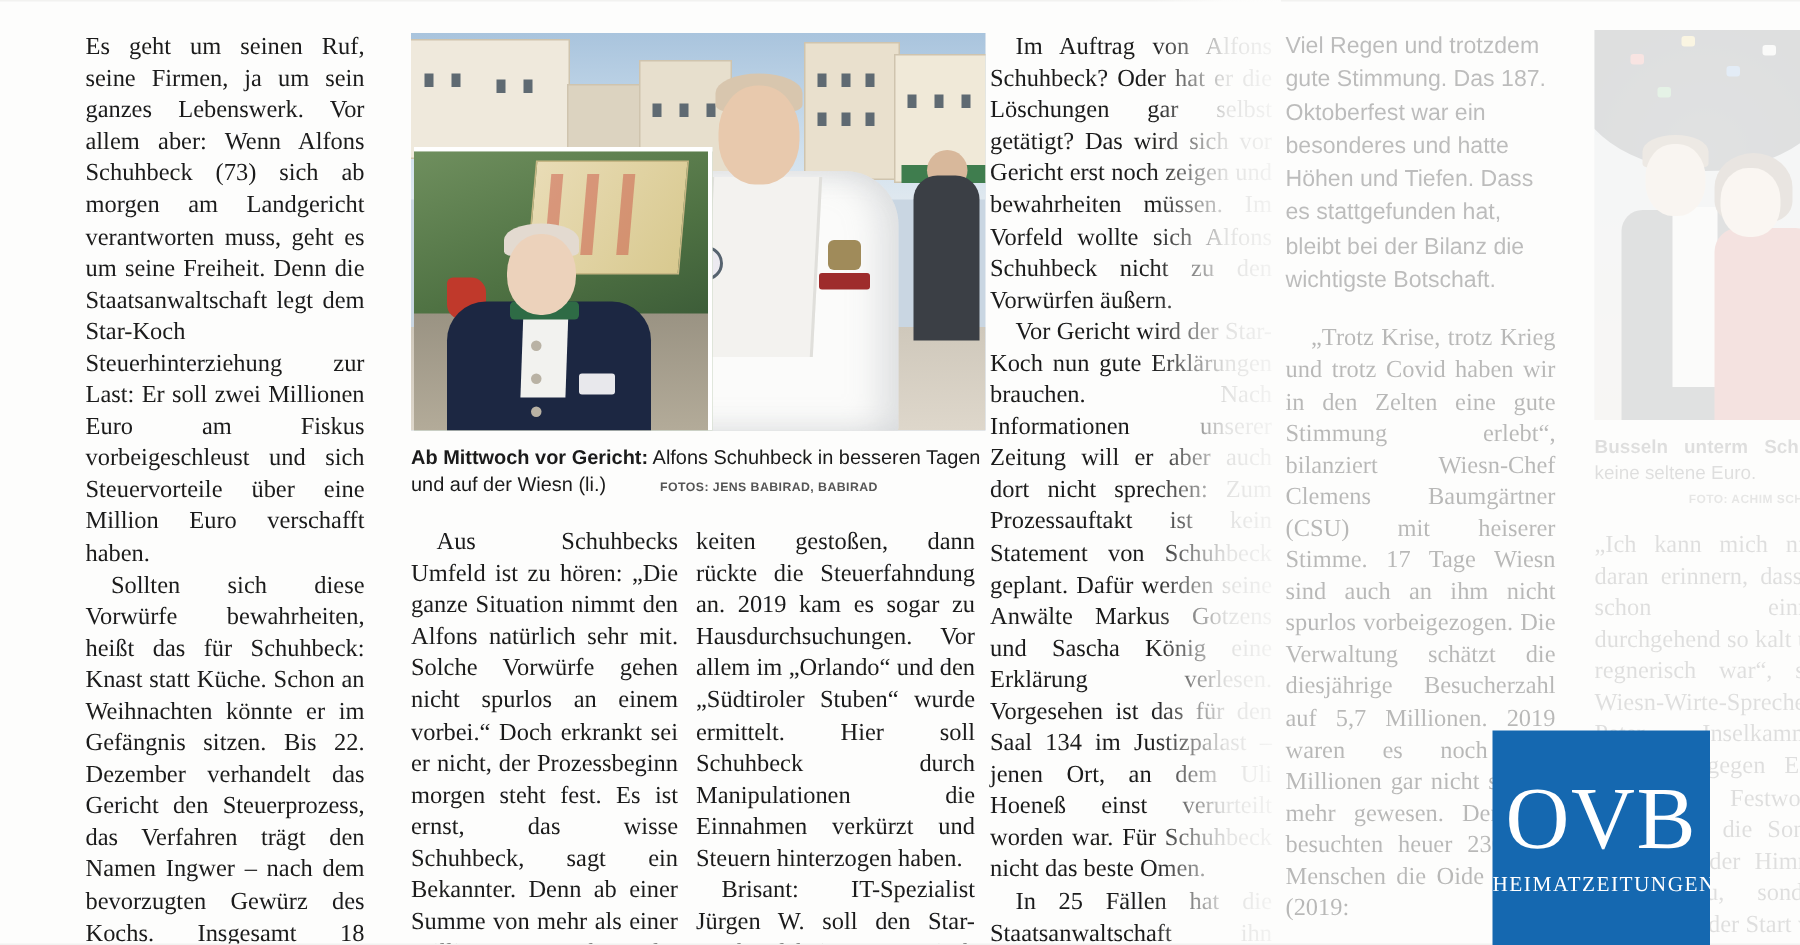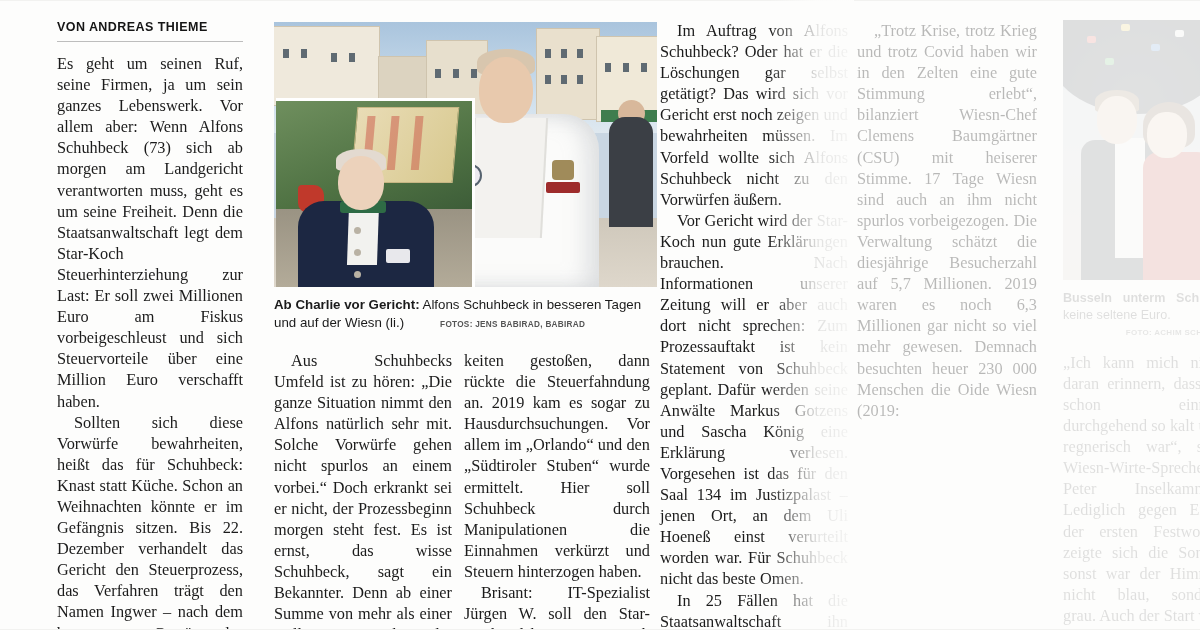--- a/index.html
+++ b/index.html
@@ -371,21 +371,20 @@
   .edge-top, .edge-bottom { position:absolute; left:0; width:100%; height:1px; background:#f2f2f0; }
   .edge-top { top:0; } .edge-bottom { bottom:0; }
 </style>
 </head>
 <body>
 
 <div class="page">
   <div class="edge-top"></div>
 
   <div class="col" id="col1">
-    <div class="byline">VON ANDREAS THIEME</div>
     <div class="body-text">
       <p class="first">Es geht um seinen Ruf, seine Firmen, ja um sein ganzes Lebenswerk. Vor allem aber: Wenn Alfons Schuhbeck (73) sich ab morgen am Landgericht verantworten muss, geht es um seine Freiheit. Denn die Staatsanwaltschaft legt dem Star-Koch Steuerhinterziehung zur Last: Er soll zwei Millionen Euro am Fiskus vorbeigeschleust und sich Steuervorteile über eine Million Euro verschafft haben.</p>
       <p>Sollten sich diese Vorwürfe bewahrheiten, heißt das für Schuhbeck: Knast statt Küche. Schon an Weihnachten könnte er im Gefängnis sitzen. Bis 22. Dezember verhandelt das Gericht den Steuerprozess, das Verfahren trägt den Namen Ingwer – nach dem bevorzugten Gewürz des Kochs. Insgesamt 18 Verhandlungstage sind am Landgericht vorgesehen. Ob das ausreicht, wird sich noch zeigen.</p>
 
     </div>
   </div>
 
   <div id="photoblock">
     <div class="photo-main">
       <div class="sky"></div>
@@ -445,21 +444,21 @@
       <div class="inset-btn" style="top:126px;"></div>
       <div class="inset-btn" style="top:148px;"></div>
       <div class="inset-btn" style="top:170px;"></div>
       <div class="inset-hanky"></div>
       <div class="inset-hair"></div>
       <div class="inset-head"></div>
     </div>
   </div>
 
   <div class="caption">
-    <b>Ab Charlie vor Gericht:</b><span> Alfons Schuhbeck in besseren Tagen und auf der Wiesn (li.)</span><span class="credit">FOTOS: JENS BABIRAD, BABIRAD</span>
+    <b>Ab Mittwoch vor Gericht:</b><span> Alfons Schuhbeck in besseren Tagen und auf der Wiesn (li.)</span><span class="credit">FOTOS: JENS BABIRAD, BABIRAD</span>
   </div>
 
   <div class="col" id="col2">
     <div class="body-text">
       <p>Aus Schuhbecks Umfeld ist zu hören: „Die ganze Situation nimmt den Alfons natürlich sehr mit. Solche Vorwürfe gehen nicht spurlos an einem vorbei.“ Doch erkrankt sei er nicht, der Prozessbeginn morgen steht fest. Es ist ernst, das wisse Schuhbeck, sagt ein Bekannter. Denn ab einer Summe von mehr als einer Million Euro hat der Bundesgerichtshof für Steuerhinterzieher eine Bewährungsstrafe ausgeschlossen. Im Klartext: Wer als Steuersünder darüber liegt, wandert ins Gefängnis.</p>
     </div>
   </div>
 
   <div class="col" id="col3">
     <div class="body-text">
@@ -470,20 +469,21 @@
 
   <div class="col fade-r" id="col4">
     <div class="body-text">
       <p>Im Auftrag von Alfons Schuhbeck? Oder hat er die Löschungen gar selbst getätigt? Das wird sich vor Gericht erst noch zeigen und bewahrheiten müssen. Im Vorfeld wollte sich Alfons Schuhbeck nicht zu den Vorwürfen äußern.</p>
       <p>Vor Gericht wird der Star-Koch nun gute Erklärungen brauchen. Nach Informationen unserer Zeitung will er aber auch dort nicht sprechen: Zum Prozessauftakt ist kein Statement von Schuhbeck geplant. Dafür werden seine Anwälte Markus Gotzens und Sascha König eine Erklärung verlesen. Vorgesehen ist das für den Saal 134 im Justizpalast – jenen Ort, an dem Uli Hoeneß einst verurteilt worden war. Für Schuhbeck nicht das beste Omen.</p>
       <p>In 25 Fällen hat die Staatsanwaltschaft ihn wegen Steuerhinterziehung angeklagt. Für Schuhbeck dürfte der Prozess der Tiefpunkt seiner Karriere sein. Er, der eigentlich mal Fernmeldetechniker werden wollte, wurde stattdessen einer der bekanntesten Köche und Gastronomen der Republik. Er hat schon die Beatles und Charlie Chaplin bekocht, die ehemalige</p>
     </div>
   </div>
 
   <div class="col" id="col5">
+    <div class="lead">Viel Regen und trotzdem gute Stimmung. Das 187. Oktoberfest war ein besonderes und hatte Höhen und Tiefen. Dass es stattgefunden hat, bleibt bei der Bilanz die wichtigste Botschaft.</div>
     <div class="body-text">
       <p>„Trotz Krise, trotz Krieg und trotz Covid haben wir in den Zelten eine gute Stimmung erlebt“, bilanziert Wiesn-Chef Clemens Baumgärtner (CSU) mit heiserer Stimme. 17 Tage Wiesn sind auch an ihm nicht spurlos vorbeigezogen. Die Verwaltung schätzt die diesjährige Besucherzahl auf 5,7 Millionen. 2019 waren es noch 6,3 Millionen gar nicht so viel mehr gewesen. Demnach besuchten heuer 230 000 Menschen die Oide Wiesn (2019:</p>
     </div>
   </div>
 
   <div class="col" id="col6">
     <div class="photo2">
       <div class="p2-bg"></div>
       <div class="umbrella">
         <div class="conf" style="left:40px;top:52px;background:#d8443a;"></div>
@@ -502,15 +502,19 @@
     </div>
     <div class="caption2">
       <b>Busseln unterm Schirm:</b><span> keine seltene Euro.</span>
       <span class="credit2">FOTO: ACHIM SCHMIDT</span>
     </div>
     <div class="body-text" style="margin-top:10px;">
       <p class="first">„Ich kann mich nicht daran erinnern, dass es schon einmal durchgehend so kalt und regnerisch war“, sagt Wiesn-Wirte-Sprecher Peter Inselkammer. Lediglich gegen Ende der ersten Festwoche zeigte sich die Sonne, sonst war der Himmel nicht blau, sondern grau. Auch der Start war verhagelt, im September um die Uhrzeit pünktlich die Böllerschüsse als der Einzug der Wiesn-Wirte von</p>
     </div>
   </div>
 
+  <div id="ovb" style="background: rgb(21, 104, 176);">
+    <div class="ovb-main">OVB</div>
+    <div class="ovb-sub">HEIMATZEITUNGEN</div>
+  </div>
 
   <div class="edge-bottom"></div>
 </div>
 
 </body></html>

